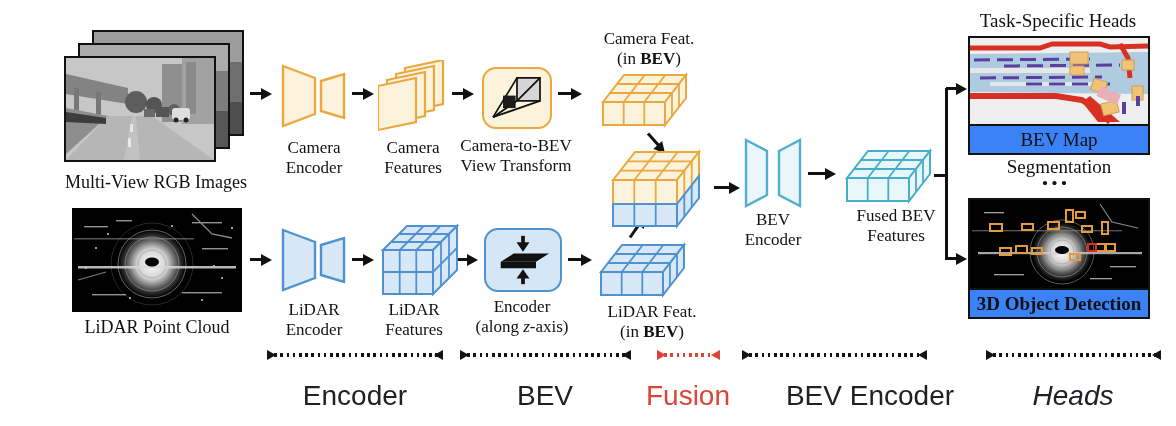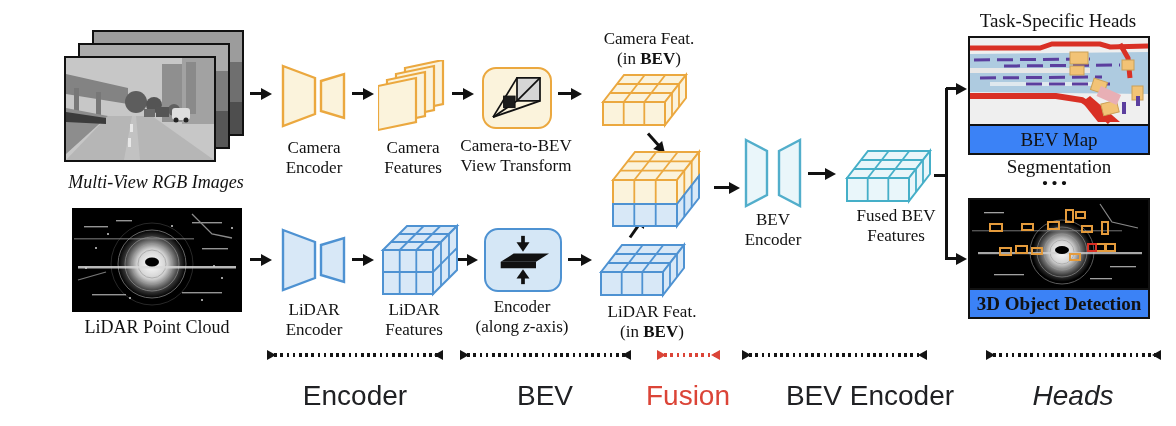--- a/index.html
+++ b/index.html
@@ -81,21 +81,21 @@
         <polygon points="0,50 42,58 0,96" fill="#8d8d8d"></polygon>
         <polygon points="0,54 40,60 40,66 0,64" fill="#3c3c3c"></polygon>
         <rect x="78" y="51" width="11" height="8" fill="#6a6a6a"></rect>
         <rect x="90" y="49" width="13" height="10" fill="#555"></rect>
         <rect x="106" y="50" width="18" height="12" rx="3" fill="#dedede"></rect>
         <circle cx="110" cy="62" r="2.5" fill="#222"></circle>
         <circle cx="120" cy="62" r="2.5" fill="#222"></circle>
       </svg>
     </div>
   </div>
-  <div class="nlabel big" style="left:156px;top:172px;font-style:italic;">
+  <div class="nlabel big" style="left:156px;top:172px;">
     <span>Multi-View RGB Images</span>
   </div>
 
   <div class="abs" style="left:72px;top:208px;width:170px;height:104px;">
     <svg width="170" height="104" viewBox="0 0 170 104">
       <defs>
         <radialGradient id="glow" cx="0.5" cy="0.5" r="0.5">
           <stop offset="0%" stop-color="#ffffff"></stop>
             <stop offset="45%" stop-color="#cfcfcf"></stop>
           <stop offset="80%" stop-color="#3a3a3a"></stop>

